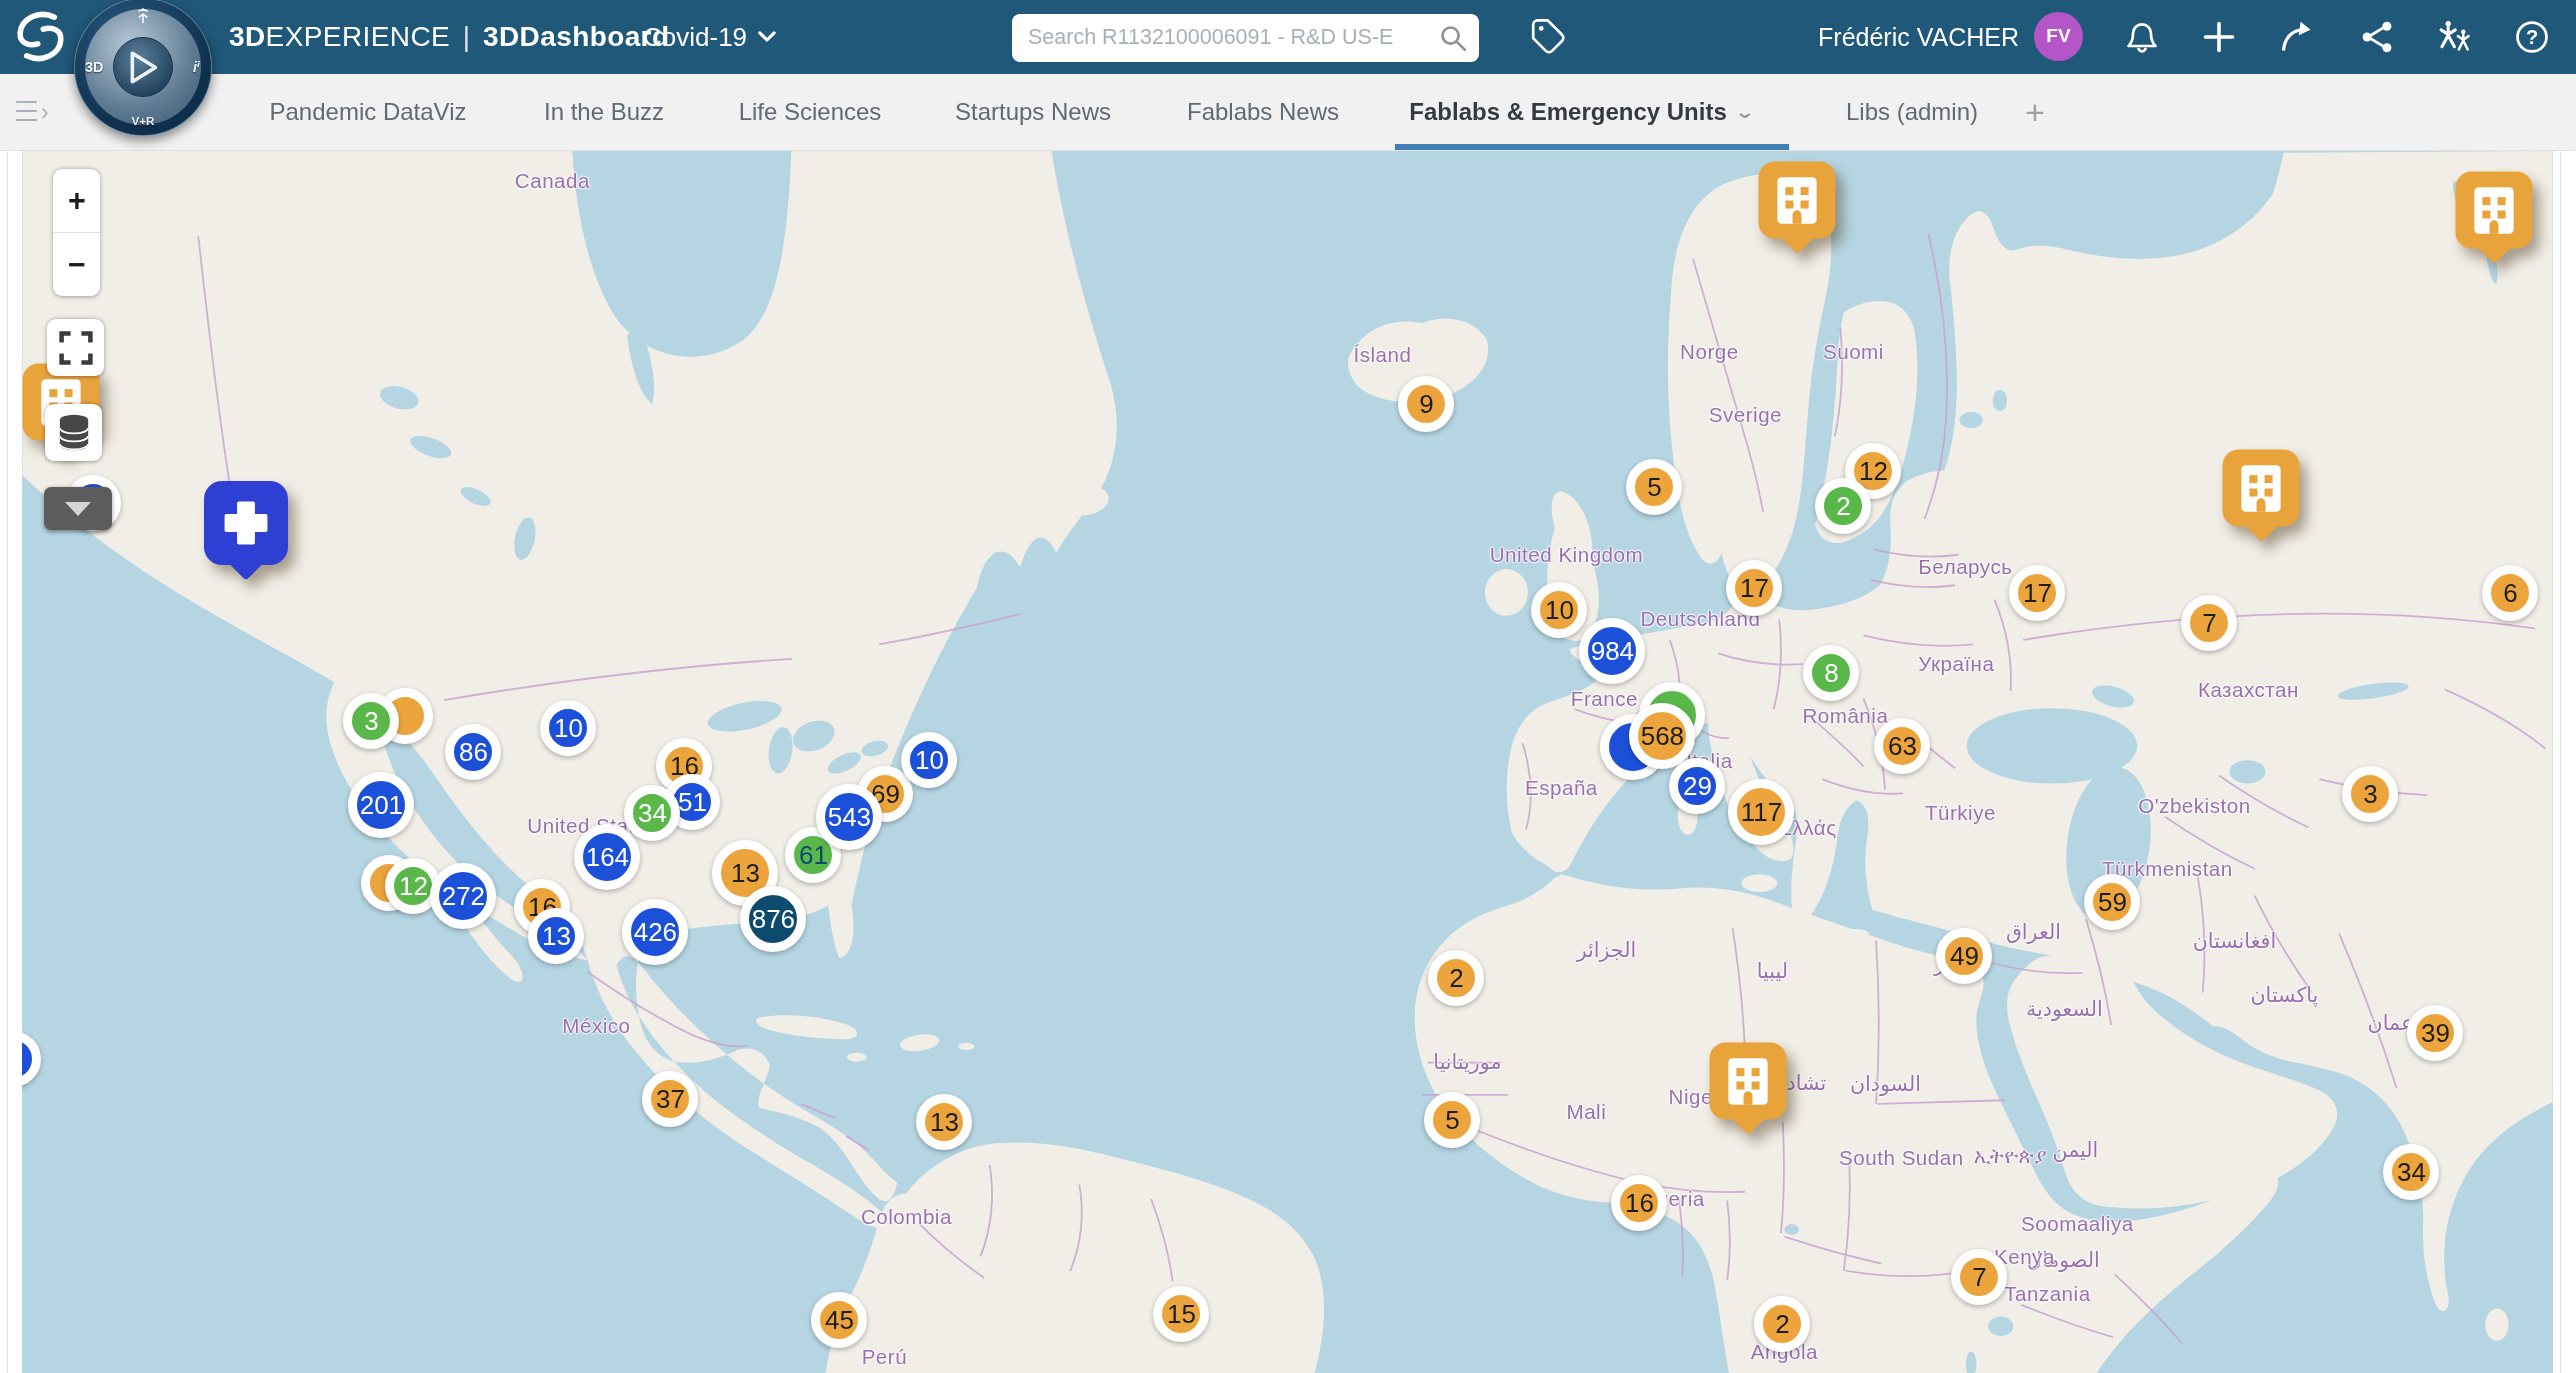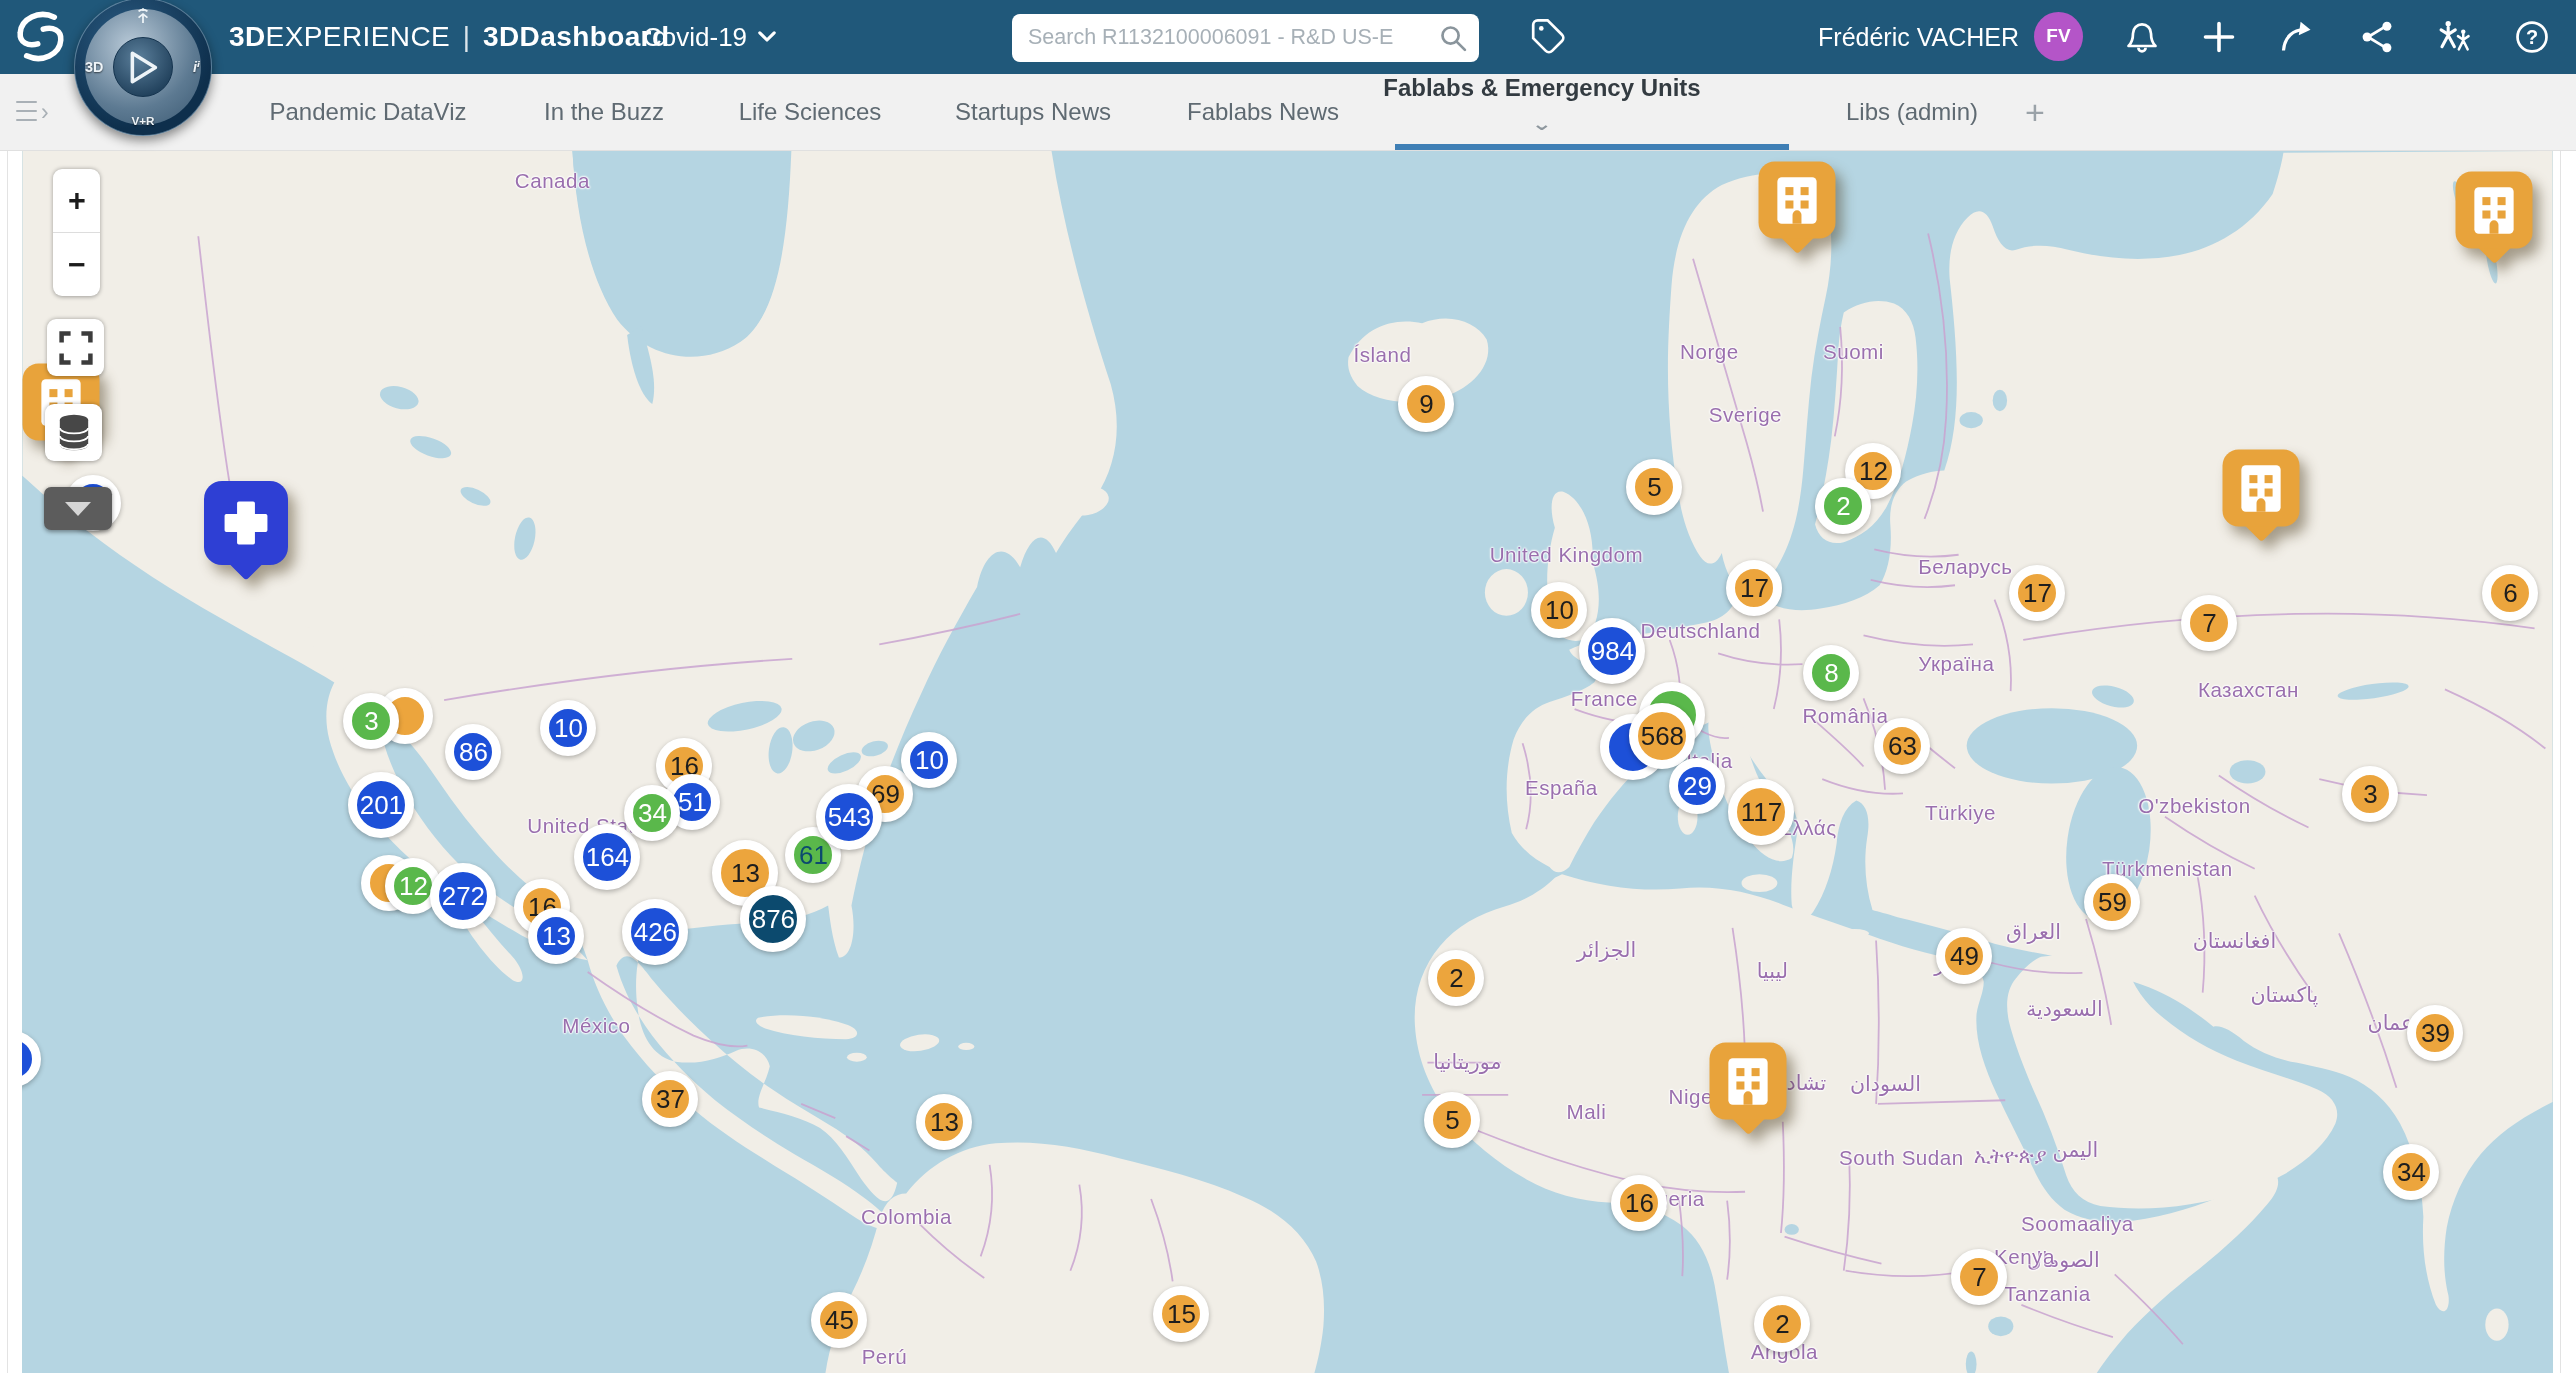--- a/index.html
+++ b/index.html
@@ -208,21 +208,21 @@
       </div>
       <div class="tab" style="left: 810px;">
         <span>Life Sciences</span>
       </div>
       <div class="tab" style="left: 1033px;">
         <span>Startups News</span>
       </div>
       <div class="tab" style="left: 1263px;">
         <span>Fablabs News</span>
       </div>
-      <div class="tab active" style="left: 1542px; flex-direction: column;">
+      <div class="tab active" style="left: 1581px;">
         <span>Fablabs &amp; Emergency Units</span>
         <span class="tchev">⌄</span>
       </div>
       <div class="tab" style="left: 1912px;">
         <span>Libs (admin)</span>
       </div>
     </div>
   <div class="underline" style="left: 1395px; width: 394px;"></div>
   <div class="addtab" style="left:2035px">+</div>
 </div>
@@ -436,21 +436,21 @@
   <div class="collapsectl">
     <div class="tri"></div>
   </div>
 <div class="map-label" style="left: 530px; top: 30px;">Canada</div>
     <div class="map-label" style="left: 1360px; top: 204px;">Ísland</div>
     <div class="map-label" style="left: 1687px; top: 201px;">Norge</div>
     <div class="map-label" style="left: 1831px; top: 201px;">Suomi</div>
     <div class="map-label" style="left: 1723px; top: 264px;">Sverige</div>
     <div class="map-label" style="left: 1544px; top: 404px;">United Kingdom</div>
     <div class="map-label" style="left: 1943px; top: 416px;">Беларусь</div>
-    <div class="map-label" style="left: 1678px; top: 480px;">Deutschland</div>
+    <div class="map-label" style="left: 1678px; top: 468px;">Deutschland</div>
     <div class="map-label" style="left: 1934px; top: 513px;">Україна</div>
     <div class="map-label" style="left: 1582px; top: 548px;">France</div>
     <div class="map-label" style="left: 1823px; top: 565px;">România</div>
     <div class="map-label" style="left: 1539px; top: 637px;">España</div>
     <div class="map-label" style="left: 1687px; top: 610px;">Italia</div>
     <div class="map-label" style="left: 1785px; top: 677px;">Ελλάς</div>
     <div class="map-label" style="left: 1938px; top: 662px;">Türkiye</div>
     <div class="map-label" style="left: 2226px; top: 539px;">Казахстан</div>
     <div class="map-label" style="left: 2172px; top: 655px;">O'zbekiston</div>
     <div class="map-label" style="left: 2145px; top: 718px;">Türkmenistan</div>

